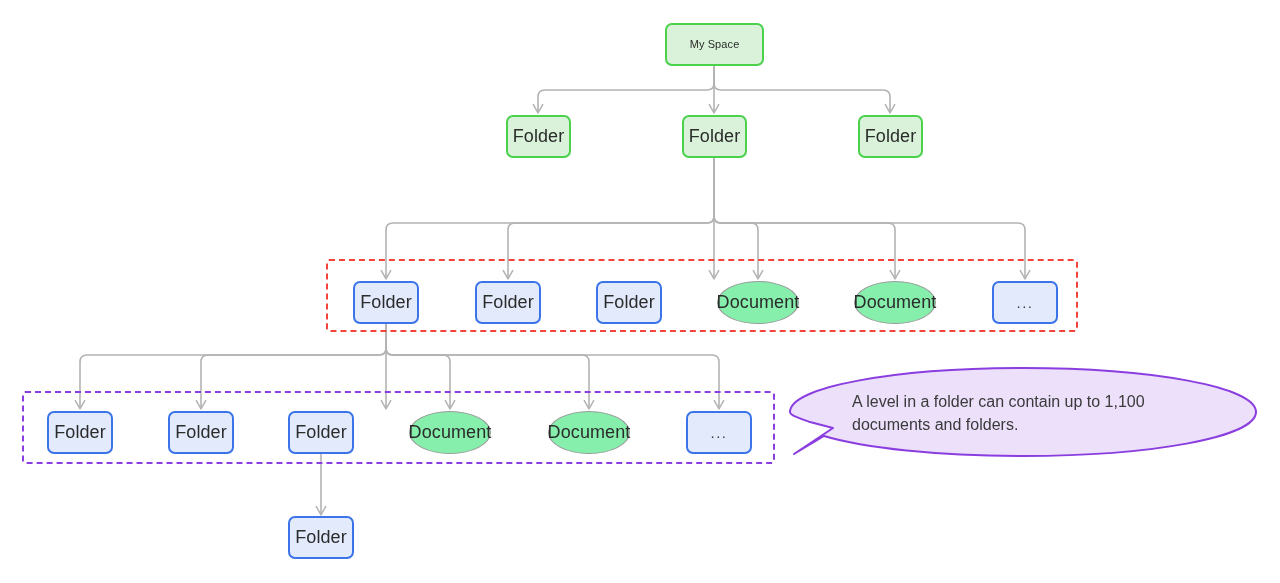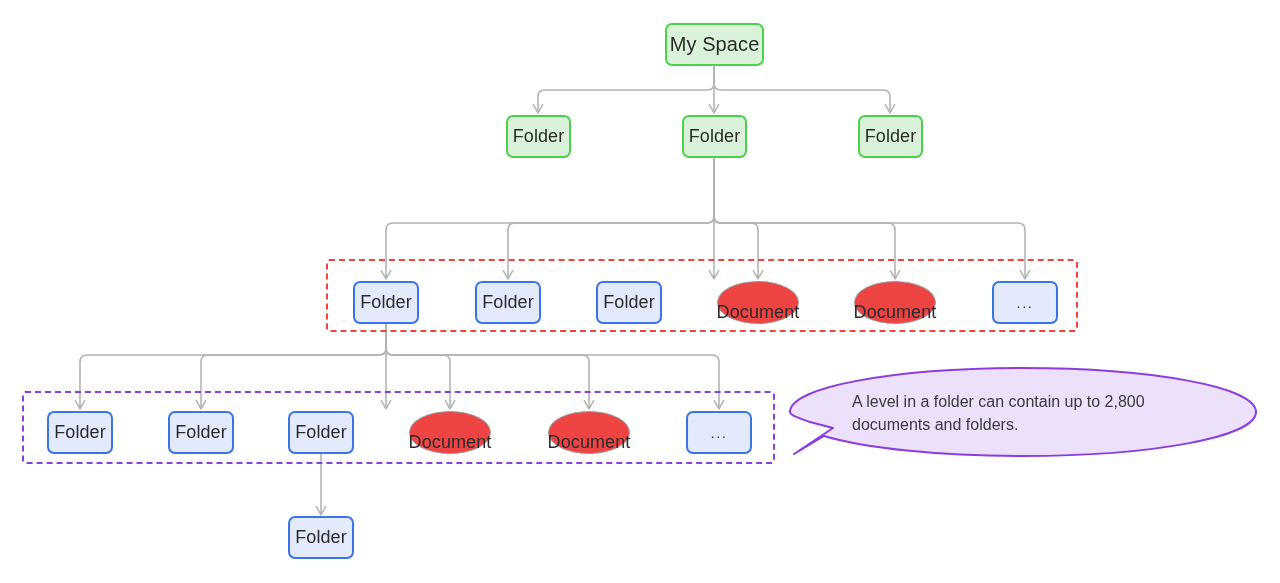--- a/index.html
+++ b/index.html
@@ -36,32 +36,31 @@
     color: #2b2b2b;
     line-height: 1.15;
     letter-spacing: 0.1px;
   }
   .node.green {
     background: #d9f2d9;
     border: 2px solid #4bd14b;
     border-radius: 7px;
   }
   .node.root {
-    font-size: 20px;
+    font-size: 11px;
   }
   .node.blue {
     background: #e2eafc;
     border: 2px solid #3b74e8;
     border-radius: 7px;
   }
   .node.ellipse {
-    background: #ef4444;
+    background: #86efac;
     border: 1.6px solid #9a9a9a;
     border-radius: 50%;
-    align-items: flex-end;
   }
   .node.ellipsis {
     font-size: 15px;
     letter-spacing: 1.5px;
     color: #3a3a3a;
   }
   .group-box {
     position: absolute;
     box-sizing: border-box;
     background: transparent;
@@ -189,16 +188,16 @@
       <path d="M 235 2
                C 364 2 468 21 468 46
                C 468 71 364 90 235 90
                C 150 90 76 82 36 70
                L 6 88
                L 45 62
                L 22 56
                C 8 51 2 49 2 46
                C 2 21 106 2 235 2 Z" fill="#ece0fb" stroke="#8b3ee0" stroke-width="2" stroke-linejoin="round"></path>
     </svg>
-    <div class="callout-text">A level in a folder can contain up to 2,800 documents and folders.</div>
+    <div class="callout-text">A level in a folder can contain up to 1,100 documents and folders.</div>
   </div>
 
 </div>
 
 </body></html>

